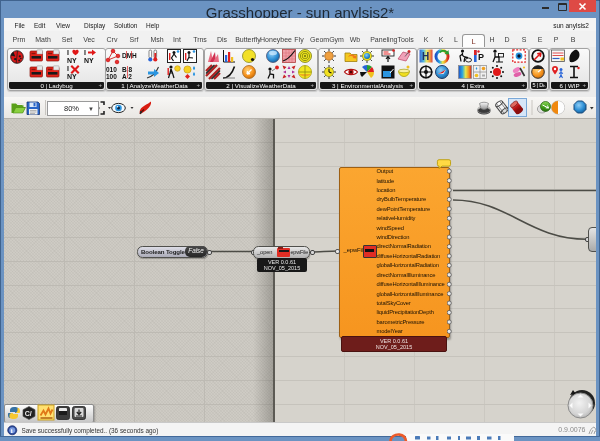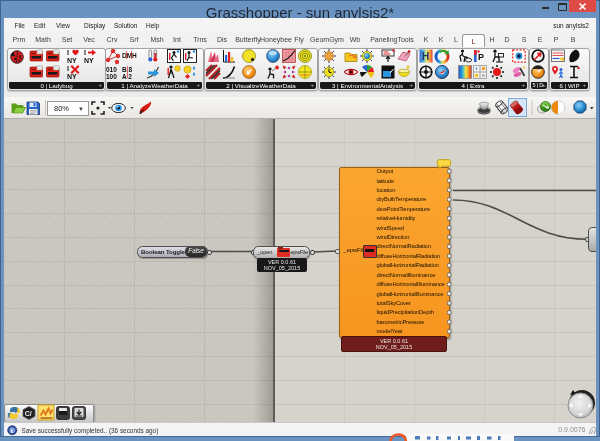--- a/index.html
+++ b/index.html
@@ -20,21 +20,21 @@
   #tabstrip .tb{position:absolute;top:4.5px;transform:translateX(-50%);white-space:nowrap;}
   #seltab{left:458px;top:2.5px;width:21px;height:14px;background:#fdfdfd;border:1px solid #979797;border-bottom:none;border-radius:3px 3px 0 0;}
   #seltab span{display:block;text-align:center;color:#7c2d21;font-size:7.5px;margin-top:2px;}
   
   #toolstrip{left:4px;top:47px;width:591.5px;height:50px;background:#ececec;}
   .panel{position:absolute;top:1px;height:41px;background:linear-gradient(180deg,#fafafa,#e3e3e3);border:1px solid #a3a3a3;border-radius:3px;box-shadow:0 1px 1px rgba(0,0,0,0.15);}
   .plabel{position:absolute;left:1px;right:1px;bottom:1px;height:7px;background:#171717;border-radius:1px 1px 2px 2px;color:#fff;font-size:6.2px;text-align:center;line-height:7.2px;white-space:nowrap;overflow:hidden;}
   .plabel::after{content:"+";position:absolute;right:2px;top:0;font-size:6px;color:#bbb;}
   
   #ctb{left:4px;top:97px;width:591.5px;height:20.5px;background:linear-gradient(180deg,#f8f7f5,#e9e7e3);border-bottom:1px solid #b3b0aa;}
-  #zoombox{left:43px;top:3.5px;width:34px;height:13px;background:#fff;border:1px solid #9a9a9a;font-size:7.5px;color:#222;line-height:14px;padding-left:6px;}
+  #zoombox{left:43px;top:3.5px;width:34px;height:13px;background:#fff;border:1px solid #9a9a9a;font-size:7.5px;color:#222;line-height:14px;padding-left:16px;}
   
   #canvas{left:3.5px;top:118.5px;width:592px;height:303px;background:#d6d3cc;overflow:hidden;}
   #cleft{left:0;top:0;width:269px;height:303px;
      background-image:
        repeating-linear-gradient(180deg, transparent 0px, transparent 22.8px, #bdbab3 22.8px, #bdbab3 23.8px),
        repeating-linear-gradient(90deg, transparent 0px, transparent 60.5px, #bdbab3 60.5px, #bdbab3 61.5px, transparent 61.5px, transparent 70px),
        repeating-linear-gradient(45deg, rgba(150,147,140,0.11) 0px, rgba(150,147,140,0.11) 0.8px, transparent 0.8px, transparent 2.2px),
        repeating-linear-gradient(-45deg, rgba(150,147,140,0.09) 0px, rgba(150,147,140,0.09) 0.8px, transparent 0.8px, transparent 2.2px);
      background-color:#cecbc4;}
   #cfoldshadow{left:249px;top:0;width:20px;height:303px;background:linear-gradient(90deg,rgba(60,58,52,0) 0%,rgba(60,58,52,0.30) 100%);}

